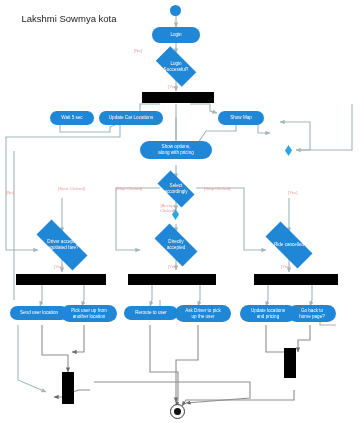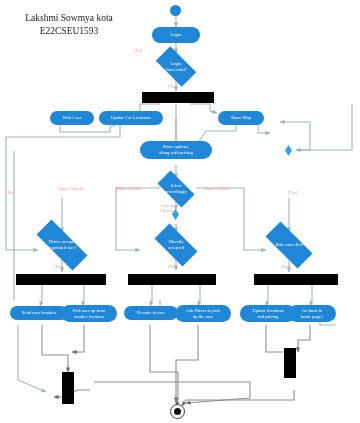--- a/index.html
+++ b/index.html
@@ -1,18 +1,18 @@
 <!DOCTYPE html>
 <html><head>
 <meta charset="utf-8">
 <style>
   html,body{margin:0;padding:0;background:#ffffff;}
   body{width:360px;height:423px;overflow:hidden;
        font-family:"Liberation Sans","DejaVu Sans",sans-serif;}
-  #canvas{position:relative;width:332px;height:423px;font-family:Liberation Serif, serif;}
+  #canvas{position:relative;width:332px;height:423px;}
   svg.edges{position:absolute;left:0;top:0;width:360px;height:423px;}
 
   .title{position:absolute;left:8px;top:12px;width:122px;text-align:center;
          font-size:9.5px;line-height:13px;color:#1a1a1a;white-space:pre-line;}
 
   .node{position:absolute;box-sizing:border-box;display:flex;align-items:center;
         justify-content:center;text-align:center;color:#ffffff;}
 
   .action{background:#2086d6;border-radius:11px;font-size:4.6px;line-height:6px;
           padding:1px 3px;}
@@ -32,21 +32,21 @@
          clip-path:polygon(50% 0,100% 50%,50% 100%,0 50%);}
 
   .elabel{position:absolute;font-size:4.3px;line-height:5px;color:#e99a9a;
           white-space:nowrap;}
 </style>
 </head>
 <body>
 
 <div id="canvas">
 
-  <div class="title"><span>Lakshmi Sowmya kota</span><br><span>E22CSEU1593</span></div>
+  <div class="title"><span>Lakshmi Sowmya kota</span><br></div>
 
   <svg class="edges" viewBox="0 0 360 423">
     <defs>
       <marker id="ah" markerWidth="5" markerHeight="5" refX="4.2" refY="2" orient="auto">
         <path d="M0,0 L4.4,2 L0,4 z" fill="#9fb5b8"></path>
       </marker>
       <marker id="ahd" markerWidth="5" markerHeight="5" refX="4.2" refY="2" orient="auto">
         <path d="M0,0 L4.4,2 L0,4 z" fill="#6b6b6b"></path>
       </marker>
     </defs>

